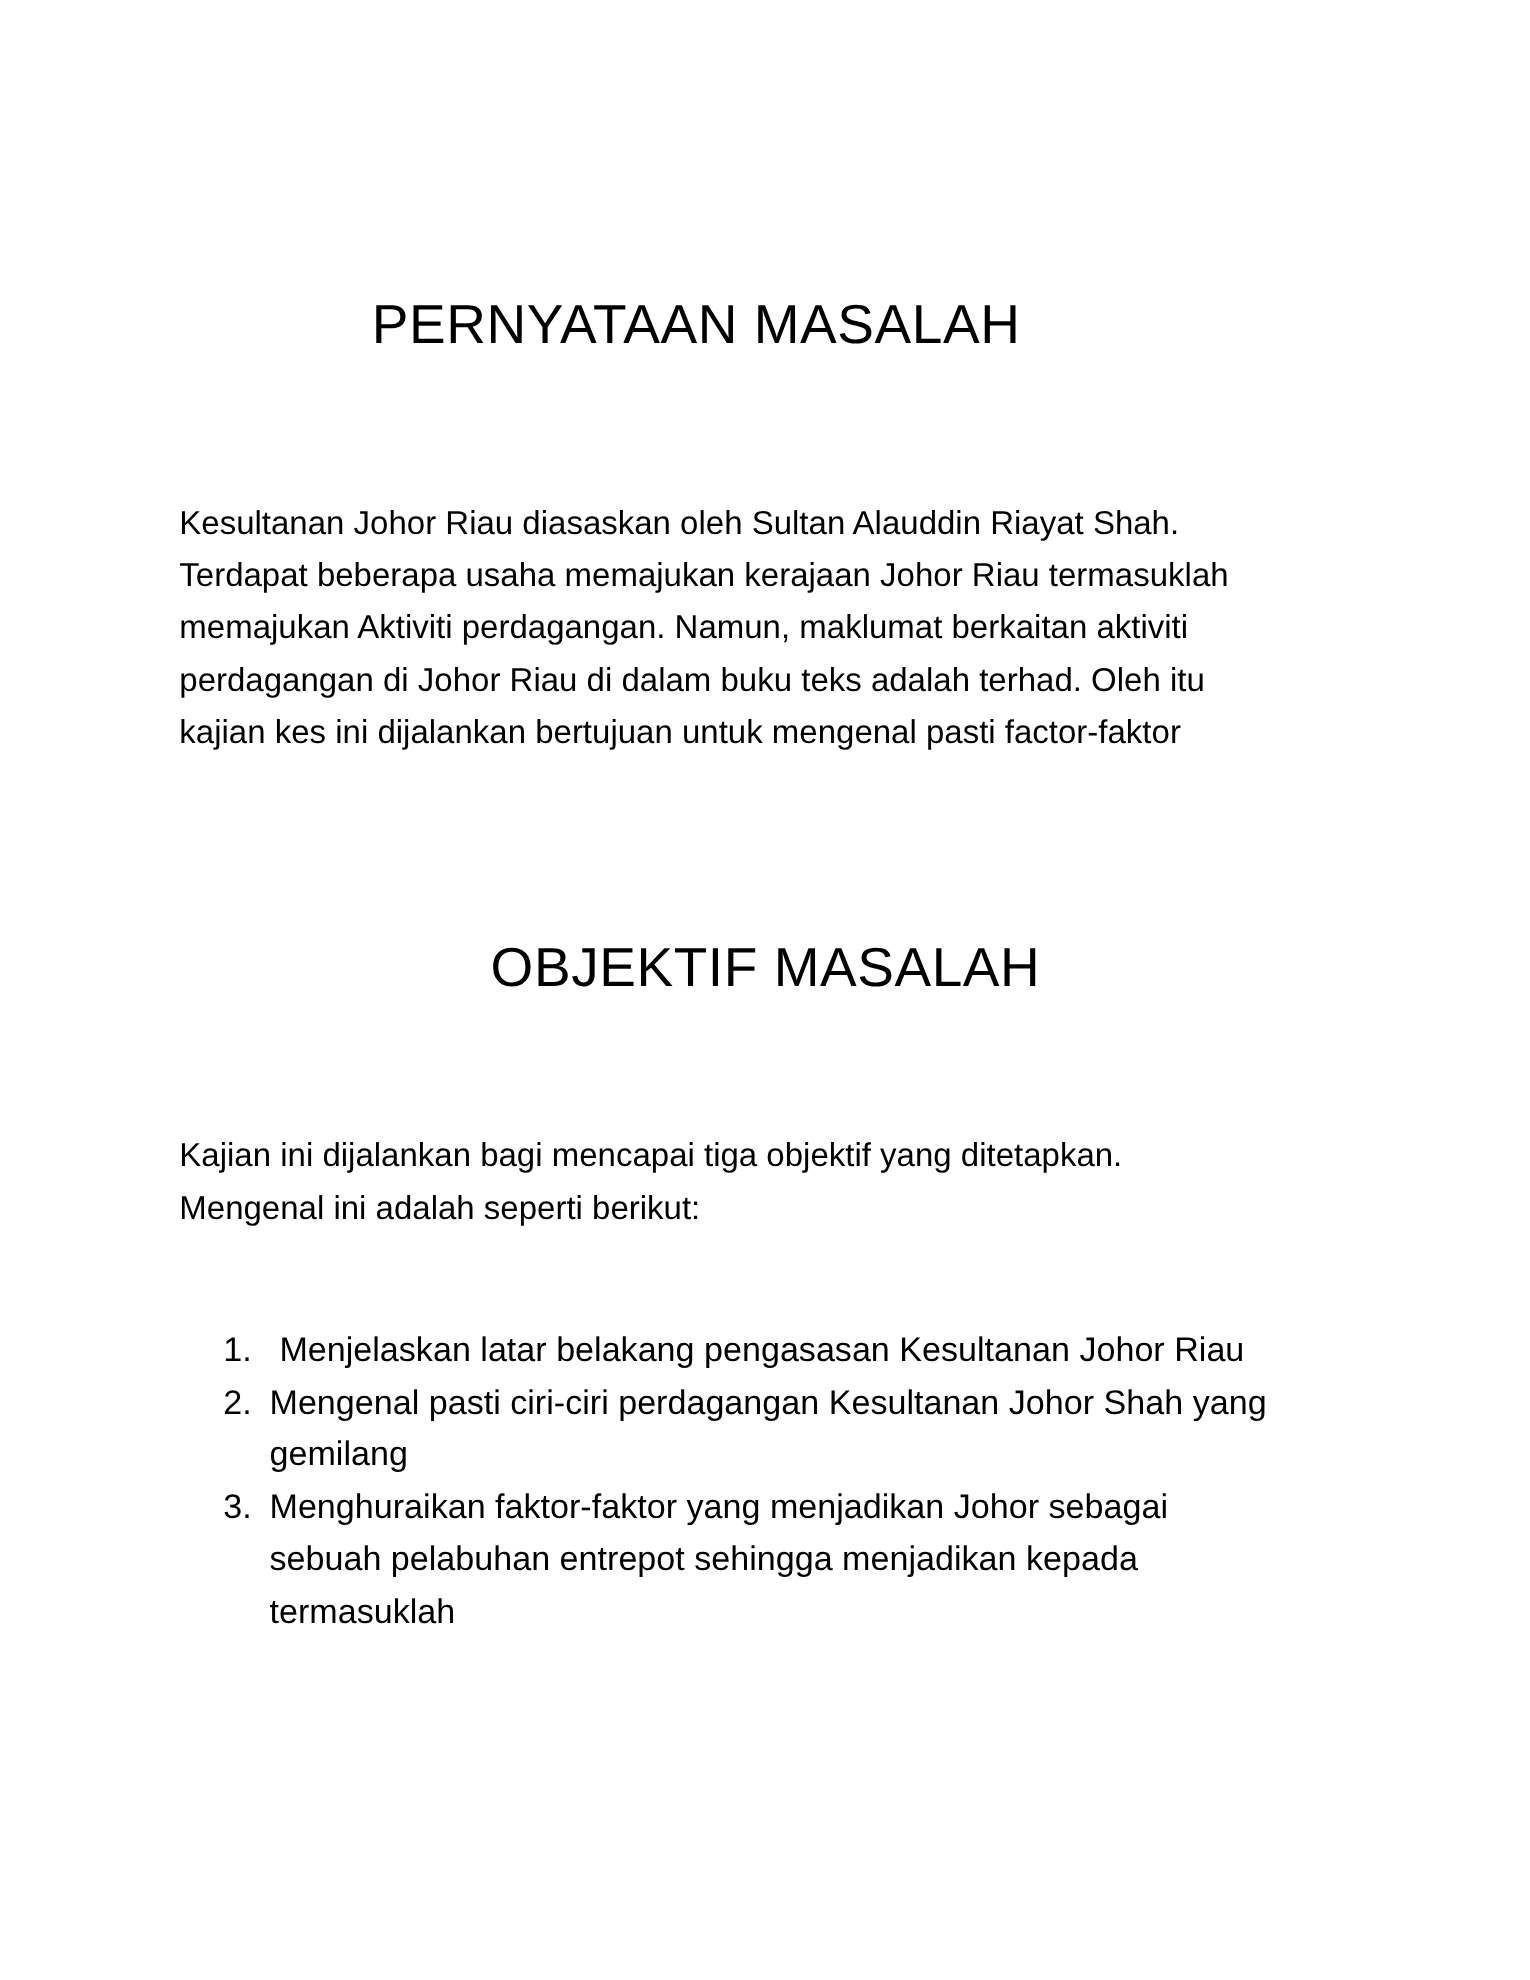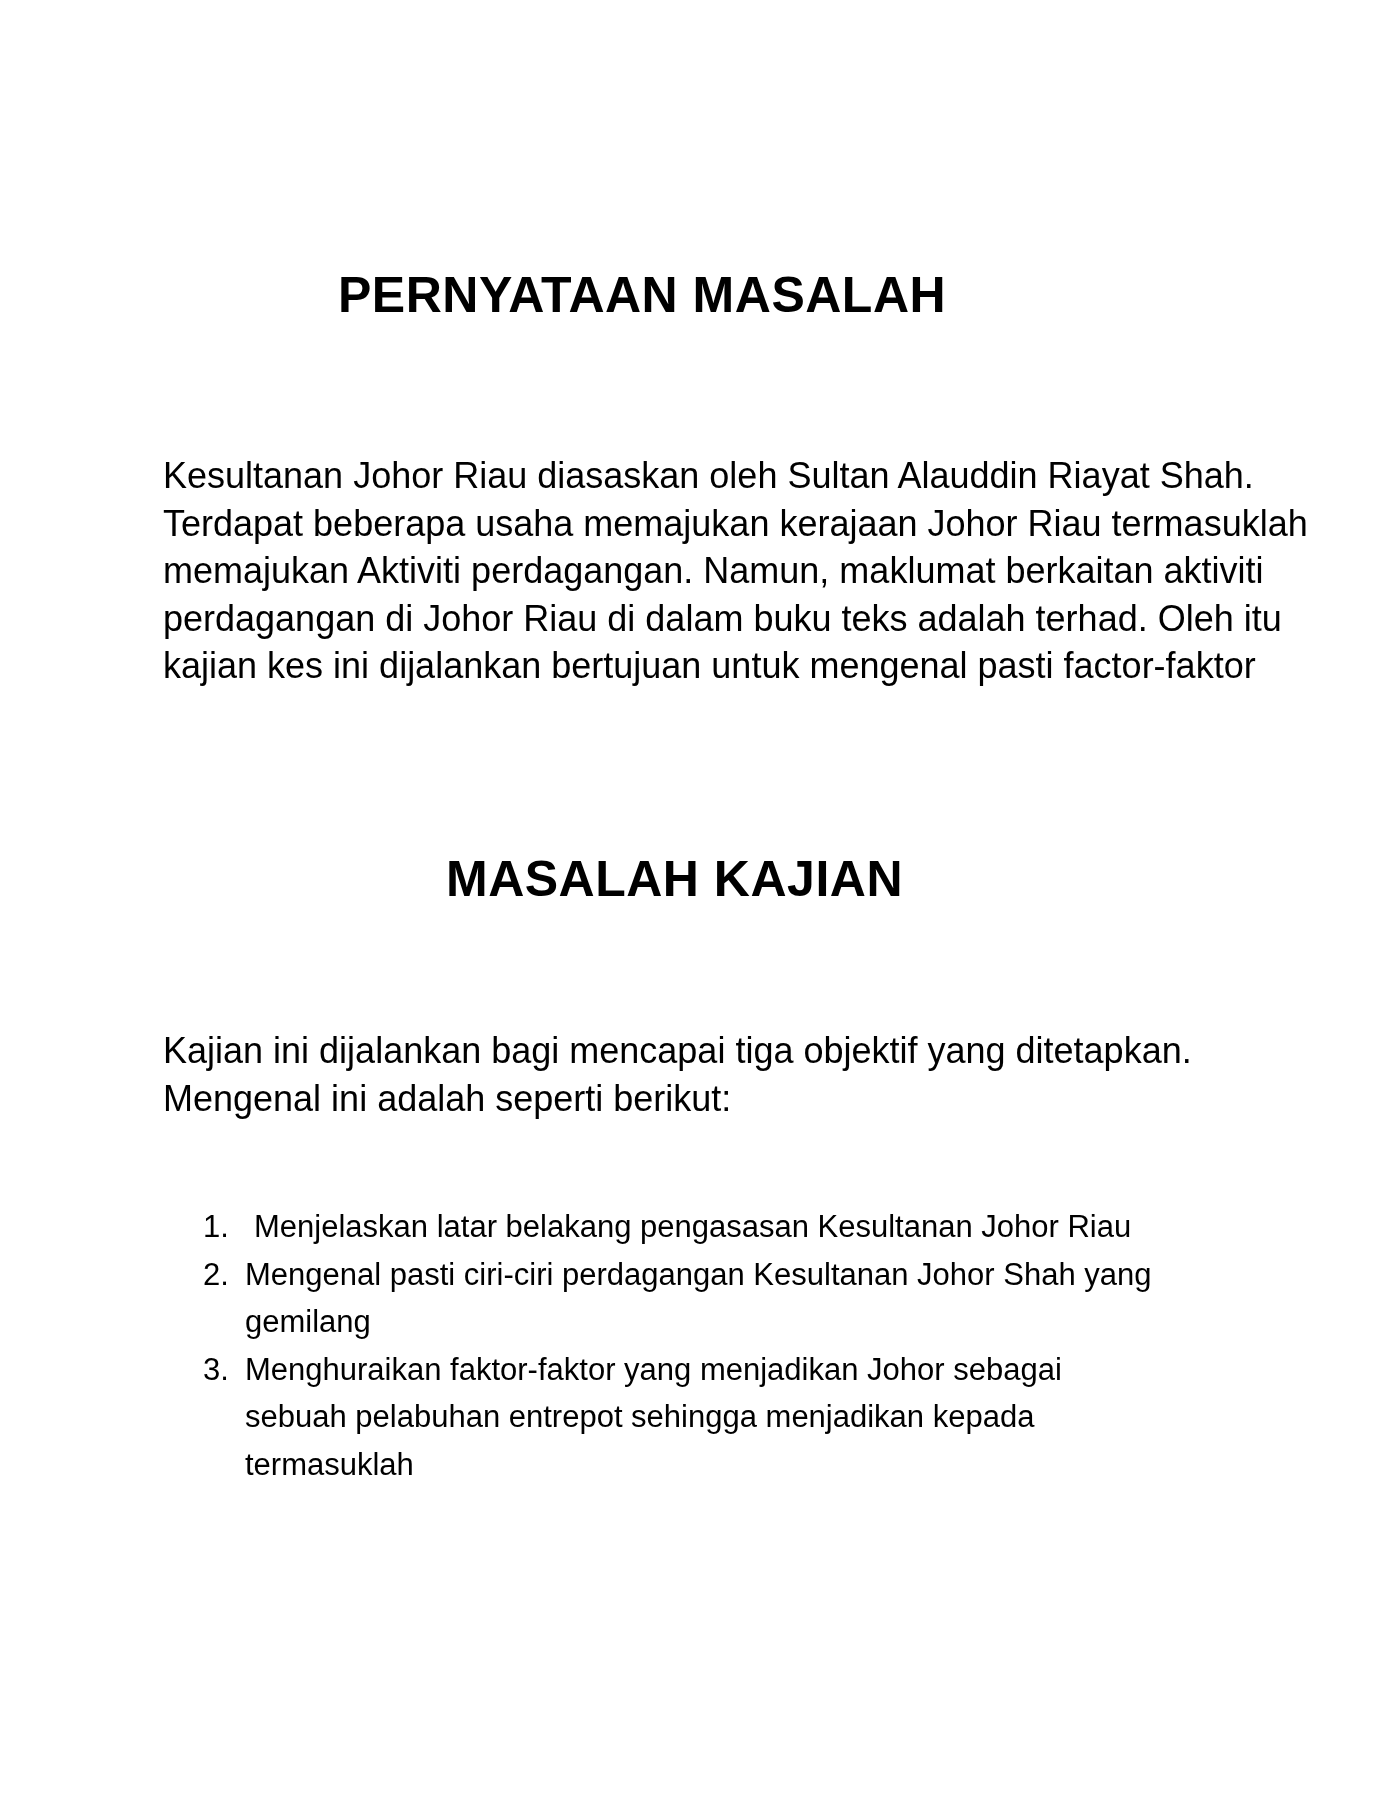--- a/index.html
+++ b/index.html
@@ -2,27 +2,27 @@
 <html><head>
 <meta charset="utf-8">
 <style>
   html, body { margin: 0; padding: 0; background: #ffffff; }
   body {
     width: 1391px; height: 1800px; position: relative; overflow: hidden;
     font-family: "Liberation Sans", "DejaVu Sans", sans-serif; color: #000;
   }
   .page { position: absolute; left: 0; top: 0; width: 1391px; height: 1800px; background: #fff; }
   .heading {
-    position: absolute; font-weight: bold; font-size: 50px; letter-spacing: 0.5px;
+    position: absolute; font-weight: normal; font-size: 50px; letter-spacing: 0.5px;
     white-space: nowrap; margin: 0;
   }
   #h1 { left: 338px; top: 266px; }
   #h2 { left: 446px; top: 850px; }
   .para {
-    position: absolute; left: 163px; width: 1100px; font-size: 36px; line-height: 47.5px;
+    position: absolute; left: 163px; width: 1100px; font-size: 30px; line-height: 47.5px;
     margin: 0;
   }
   .para .line { display: block; white-space: nowrap; }
   #p1 { top: 452px; }
   #p2 { top: 1027px; }
   .olist { position: absolute; left: 163px; top: 1203px; width: 1100px; margin: 0; padding: 0; list-style: none; font-size: 31px; line-height: 47.5px; }
   .olist li { position: relative; padding-left: 82px; }
   .olist li .num { position: absolute; left: 40px; top: 0; }
   .olist li .line { display: block; white-space: nowrap; }
 </style>
@@ -34,21 +34,21 @@
   <h1 id="h1" class="heading">PERNYATAAN MASALAH</h1>
 
   <p id="p1" class="para">
     <span class="line">Kesultanan Johor Riau diasaskan oleh Sultan Alauddin Riayat Shah.</span>
     <span class="line">Terdapat beberapa usaha memajukan kerajaan Johor Riau termasuklah</span>
     <span class="line">memajukan Aktiviti perdagangan. Namun, maklumat berkaitan aktiviti</span>
     <span class="line">perdagangan di Johor Riau di dalam buku teks adalah terhad. Oleh itu</span>
     <span class="line">kajian kes ini dijalankan bertujuan untuk mengenal pasti factor-faktor</span>
   </p>
 
-  <h1 id="h2" class="heading">MASALAH KAJIAN</h1>
+  <h1 id="h2" class="heading">OBJEKTIF MASALAH</h1>
 
   <p id="p2" class="para">
     <span class="line">Kajian ini dijalankan bagi mencapai tiga objektif yang ditetapkan.</span>
     <span class="line">Mengenal ini adalah seperti berikut:</span>
   </p>
 
   <ol class="olist">
     <li>
       <span class="num">1.</span>
       <span class="line" style="padding-left:9px">Menjelaskan latar belakang pengasasan Kesultanan Johor Riau</span>

